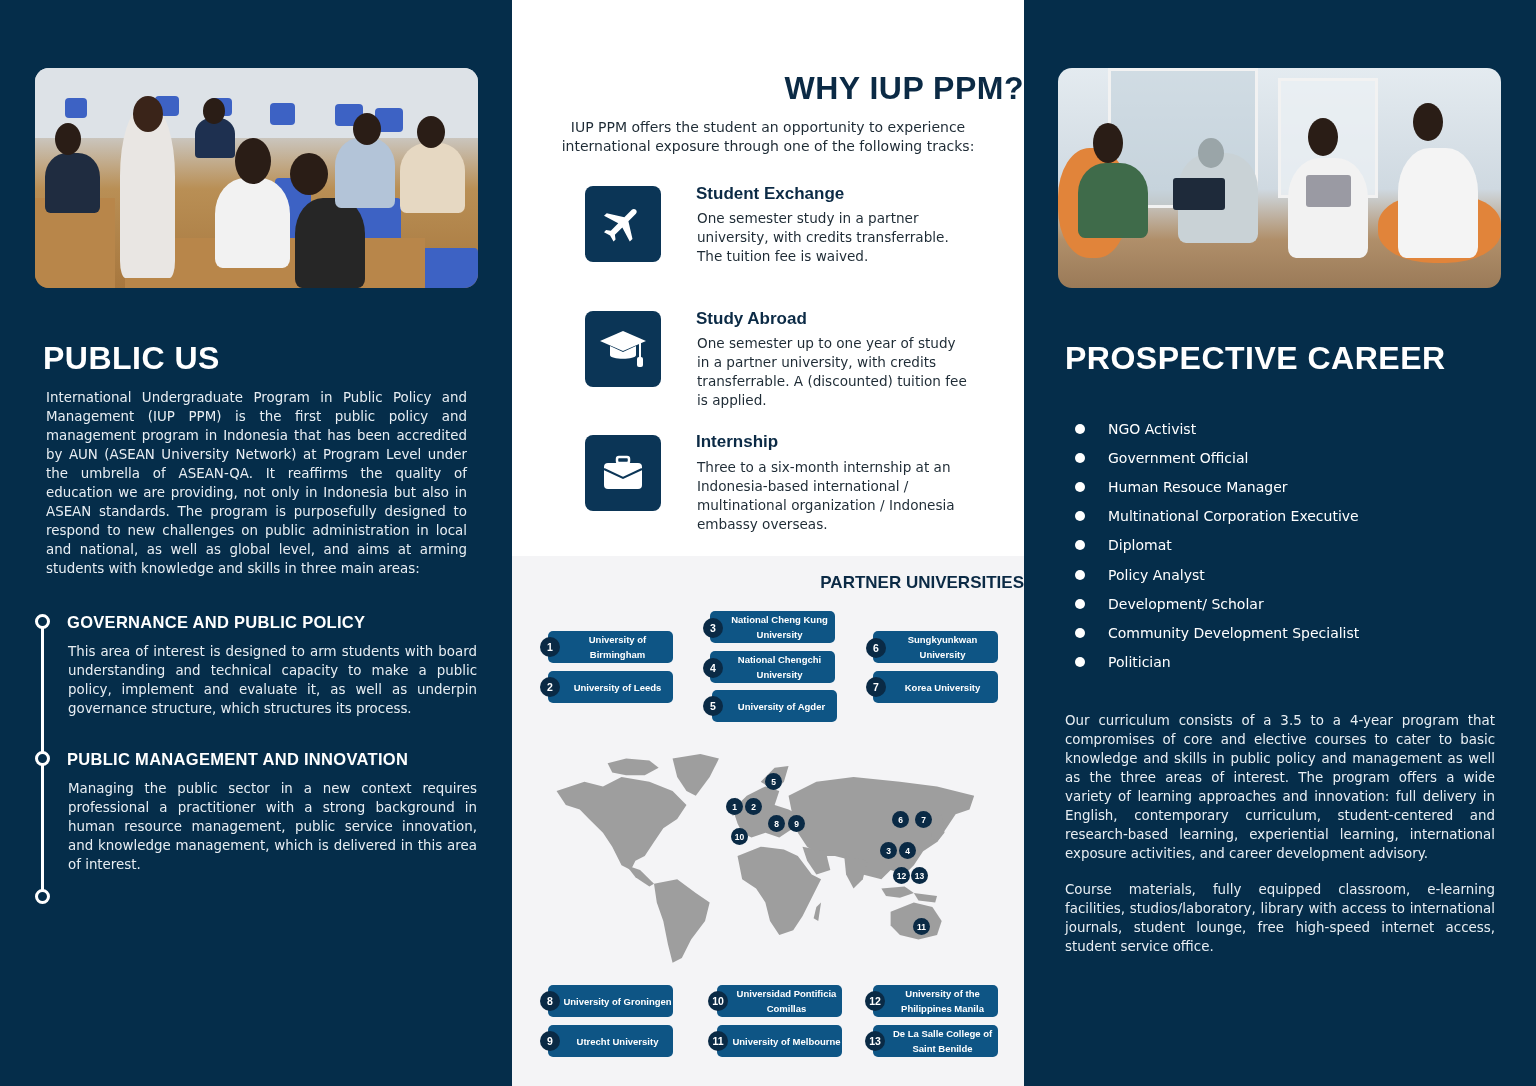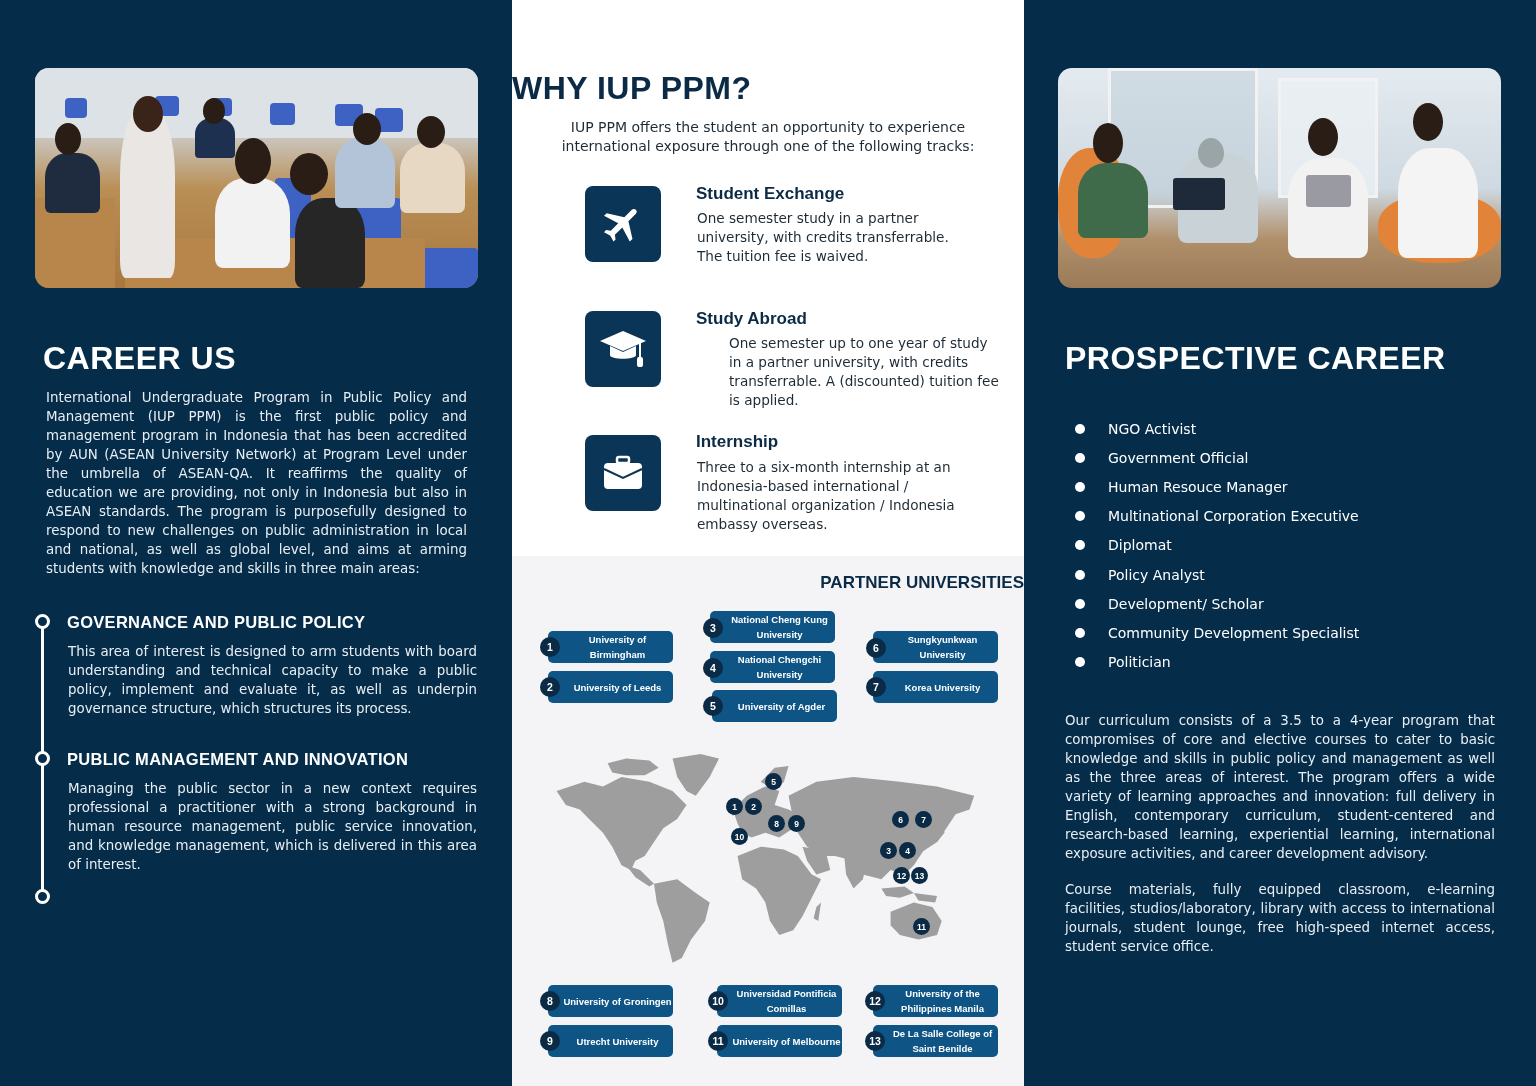--- a/index.html
+++ b/index.html
@@ -32,21 +32,21 @@
   .h-big { font-family: "Liberation Sans", sans-serif; font-weight: 700; letter-spacing: 0.5px; }
   .about-title { position: absolute; left: 43px; top: 340px; font-size: 32px; }
   .about-text { position: absolute; left: 46px; top: 388px; width: 421px; font-size: 13.4px; line-height: 19px; text-align: justify; color: #e8eef3; }
 
   .timeline-line { position: absolute; left: 41px; top: 624px; width: 3px; height: 272px; background: #fff; }
   .tl-node { position: absolute; left: 35px; width: 15px; height: 15px; border: 3px solid #fff; border-radius: 50%; background: #052d4a; }
   .tl-title { position: absolute; left: 67px; font-family: "Liberation Sans", sans-serif; font-weight: 700; font-size: 16.5px; letter-spacing: 0.3px; line-height: 20px; }
   .tl-text { position: absolute; left: 68px; width: 409px; font-size: 13.4px; line-height: 19px; text-align: justify; color: #e8eef3; }
 
   
-  .why-title { position: absolute; left: 0; width: 512px; top: 70px; text-align: left; font-size: 32px; color: #0b2a45; }
+  .why-title { position: absolute; left: 0; width: 512px; top: 70px; text-align: right; font-size: 32px; color: #0b2a45; }
   .why-sub { position: absolute; left: 30px; width: 452px; top: 118px; text-align: center; font-size: 14px; line-height: 19px; color: #1e2b35; }
 
   .track-icon { position: absolute; left: 73px; width: 76px; height: 76px; background: #0b3556; border-radius: 8px; display: flex; align-items: center; justify-content: center; }
   .track-title { position: absolute; left: 184px; font-family: "Liberation Sans", sans-serif; font-weight: 700; font-size: 17px; color: #0b2a45; }
   .track-text { position: absolute; left: 185px; width: 275px; font-size: 13.6px; line-height: 19px; color: #1e2b35; }
 
   .partners-bg { position: absolute; left: 0; top: 556px; width: 512px; height: 530px; background: #f4f4f6; }
   .partners-title { position: absolute; left: 0; width: 512px; top: 573px; text-align: right; font-family: "Liberation Sans", sans-serif; font-weight: 700; font-size: 17px; color: #0b2a45; }
 
   .uni { position: absolute; height: 32px; background: #0e5585; border-radius: 5px; color: #fff; font-family: "Liberation Sans", sans-serif; font-weight: 700; font-size: 9.5px; line-height: 15px; display: flex; align-items: center; justify-content: center; text-align: center; padding-left: 14px; }
@@ -89,21 +89,21 @@
     <div class="person" style="left:300px;top:70px;width:60px;height:70px;background:#b3c4d8;"></div>
     <div class="head" style="left:318px;top:45px;width:28px;height:32px;"></div>
     <div class="person" style="left:365px;top:75px;width:65px;height:70px;background:#e6d8c2;"></div>
     <div class="head" style="left:382px;top:48px;width:28px;height:32px;"></div>
     <div class="person" style="left:10px;top:85px;width:55px;height:60px;background:#1f2c40;"></div>
     <div class="head" style="left:20px;top:55px;width:26px;height:32px;"></div>
     <div class="person" style="left:160px;top:50px;width:40px;height:40px;background:#1e3050;"></div>
     <div class="head" style="left:168px;top:30px;width:22px;height:26px;"></div>
   </div>
 
-  <h1 class="h-big about-title">CAREER US</h1>
+  <h1 class="h-big about-title">PUBLIC US</h1>
   <p class="about-text">International Undergraduate Program in Public Policy and Management (IUP PPM) is the first public policy and management program in Indonesia that has been accredited by AUN (ASEAN University Network) at Program Level under the umbrella of ASEAN-QA. It reaffirms the quality of education we are providing, not only in Indonesia but also in ASEAN standards. The program is purposefully designed to respond to new challenges on public administration in local and national, as well as global level, and aims at arming students with knowledge and skills in three main areas:</p>
 
   <div class="timeline-line"></div>
 
   <div class="tl-node" style="top:614px;"></div>
   <h2 class="tl-title" style="top:612px;text-align:center;">GOVERNANCE AND PUBLIC POLICY</h2>
   <p class="tl-text" style="top:642px;">This area of interest is designed to arm students with board understanding and technical capacity to make a public policy, implement and evaluate it, as well as underpin governance structure, which structures its process.</p>
 
   <div class="tl-node" style="top:751px;"></div>
   <h2 class="tl-title" style="top:749px;">PUBLIC MANAGEMENT AND INNOVATION</h2>
@@ -126,21 +126,21 @@
 
   <div class="track-icon" style="top:311px;">
     <svg width="50" height="44" viewBox="0 0 50 44">
       <polygon points="25,4 48,14 25,24 2,14" fill="#fff"></polygon>
       <path d="M12 19 v9 c0 5 26 5 26 0 v-9 l-13 6z" fill="#fff"></path>
       <rect x="41" y="15" width="2" height="16" fill="#fff"></rect>
       <rect x="39" y="30" width="6" height="10" rx="2" fill="#fff"></rect>
     </svg>
   </div>
   <h3 class="track-title" style="top:309px;">Study Abroad</h3>
-  <p class="track-text" style="top:334px;margin-left:32px;">One semester up to one year of study in a partner university, with credits transferrable. A (discounted) tuition fee is applied.</p>
+  <p class="track-text" style="top:334px;">One semester up to one year of study in a partner university, with credits transferrable. A (discounted) tuition fee is applied.</p>
 
   <div class="track-icon" style="top:435px;">
     <svg width="44" height="40" viewBox="0 0 44 40">
       <rect x="16" y="4" width="12" height="6" rx="2" fill="none" stroke="#fff" stroke-width="2.5"></rect>
       <rect x="3" y="10" width="38" height="26" rx="4" fill="#fff"></rect>
       <path d="M3 16 l19 9 l19 -9" fill="none" stroke="#0b3556" stroke-width="2"></path>
     </svg>
   </div>
   <h3 class="track-title" style="top:432px;">Internship</h3>
   <p class="track-text" style="top:458px;">Three to a six-month internship at an Indonesia-based international / multinational organization / Indonesia embassy overseas.</p>

